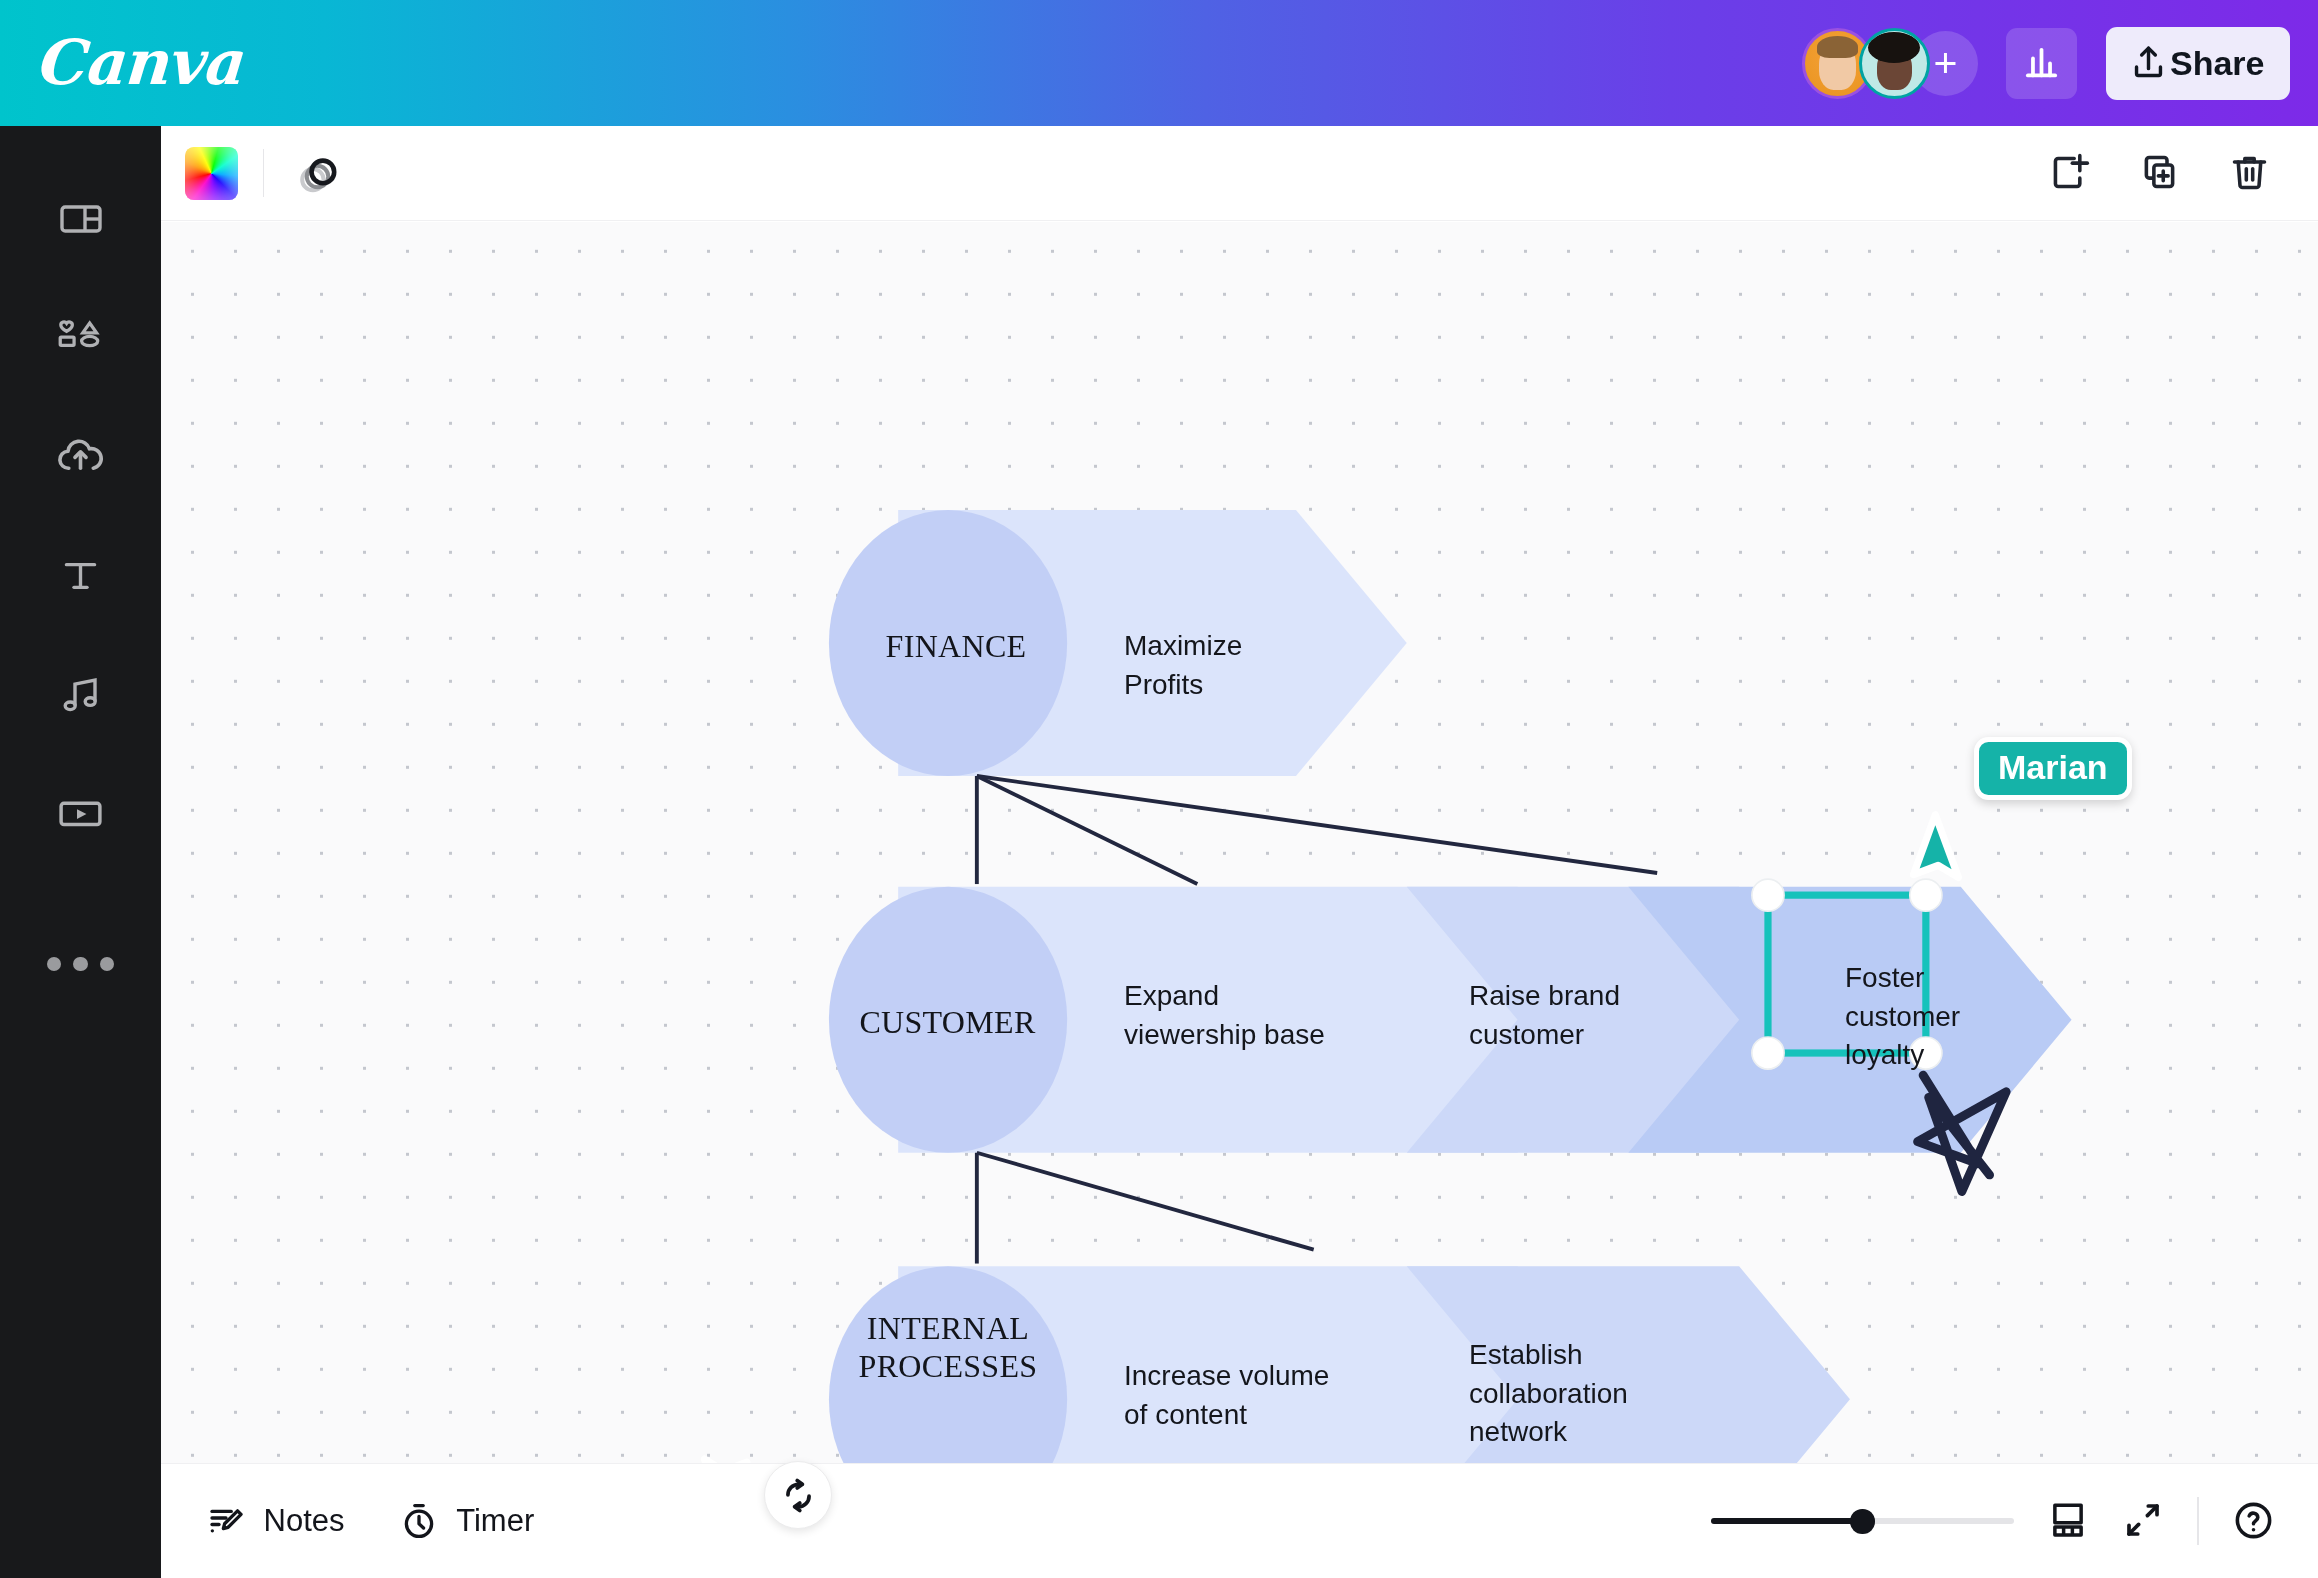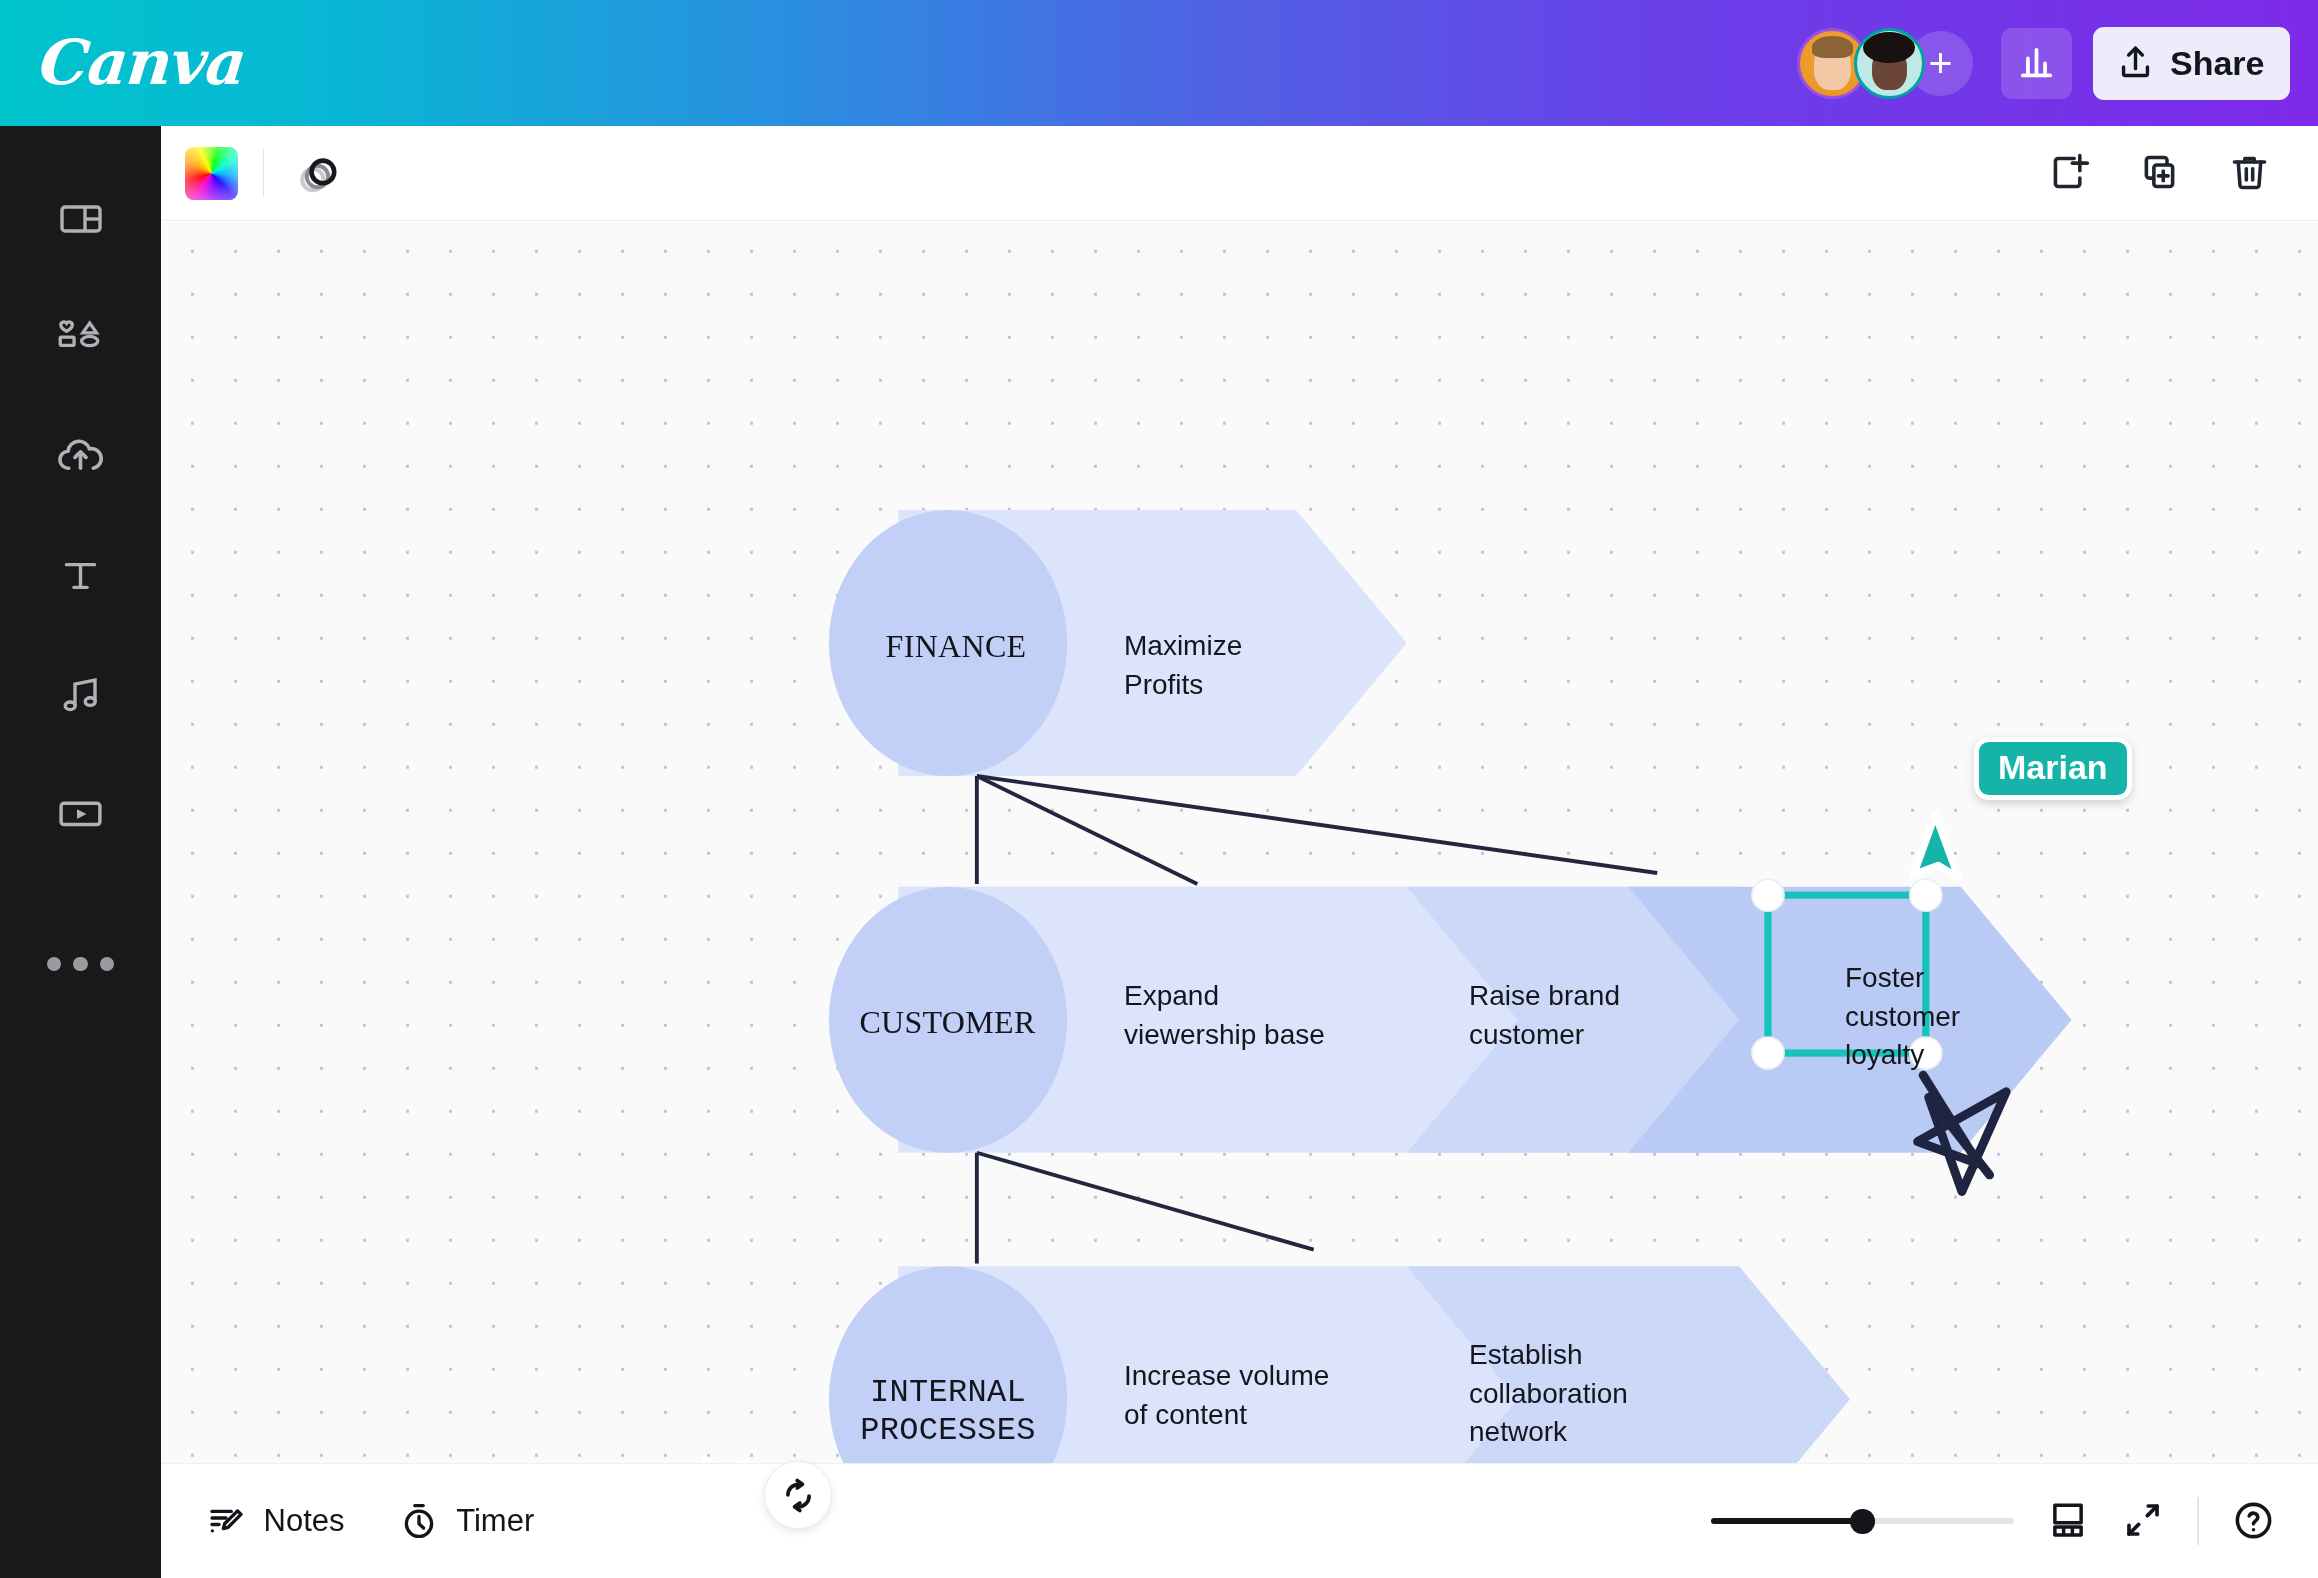--- a/index.html
+++ b/index.html
@@ -50,22 +50,22 @@
     color: #fff; font-size: 41px; font-weight: 300; line-height: 1;
   }
   .hdr-icon-btn {
     width: 71px; height: 71px; border-radius: 11px;
     background: rgba(255,255,255,0.16);
     display: flex; align-items: center; justify-content: center;
     margin-left: 28px;
   }
   #share-btn {
     height: 73px; border-radius: 11px; background: #eeebfb;
-    display: flex; align-items: center; gap: 14px;
-    padding: 0 25.5px 0 22px; margin-left: 21px;
+    display: flex; align-items: center; gap: 1px;
+    padding: 0 25.5px 0 22px; margin-left: 29px;
     color: #11161f; font-size: 34px; font-weight: 600;
   }
 
   
   #rail {
     position: absolute; left: 0; top: 126px; width: 161px; height: 1452px;
     background: #18191b;
     display: flex; flex-direction: column; align-items: center;
   }
   .rail-item {
@@ -352,21 +352,21 @@
       </g>
       <g transform="translate(1020,2340) rotate(200)">
         <path d="M0 0 L0 108 L34 79 L74 87 Z" fill="#8f6aea" stroke="#fff" stroke-width="13" stroke-linejoin="round"></path>
       </g>
     </svg>
 
     <div class="node-label" style="left:668px; top:406px; width:238px;padding-left:16px;">FINANCE</div>
 
     <div class="node-label" style="left:659px; top:782px; width:255px;">CUSTOMER</div>
 
-    <div class="node-label" style="left:668px; top:1152px; width:238px;font-family:Liberation Mono, monospace;">
+    <div class="node-label" style="left:668px; top:1088px; width:238px;">
       <div>INTERNAL</div>
       <div>PROCESSES</div>
     </div>
 
     <div class="step-label" style="left:963px; top:377px;margin-top:28px;">
       <div>Maximize</div>
       <div>Profits</div>
     </div>
 
     <div class="step-label" style="left:963px; top:755px;">

